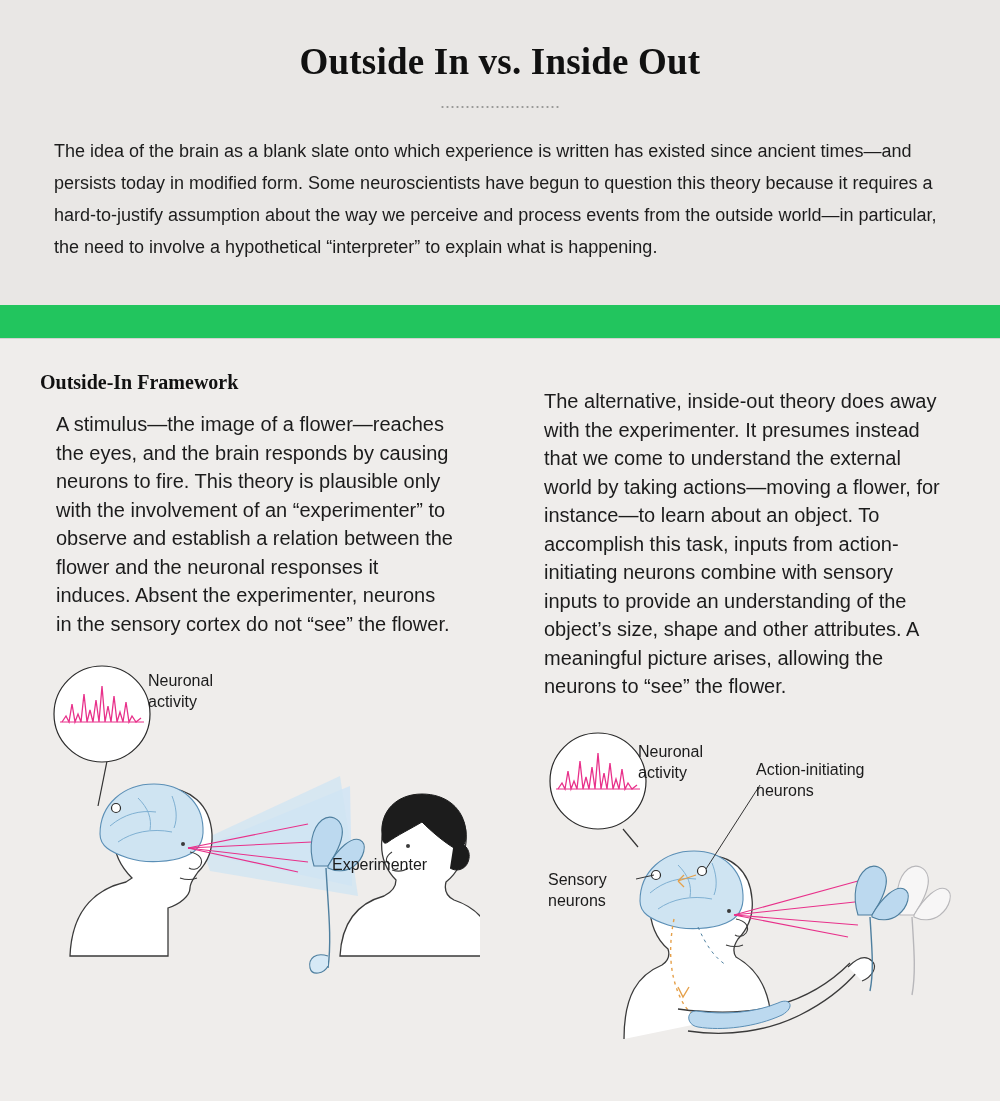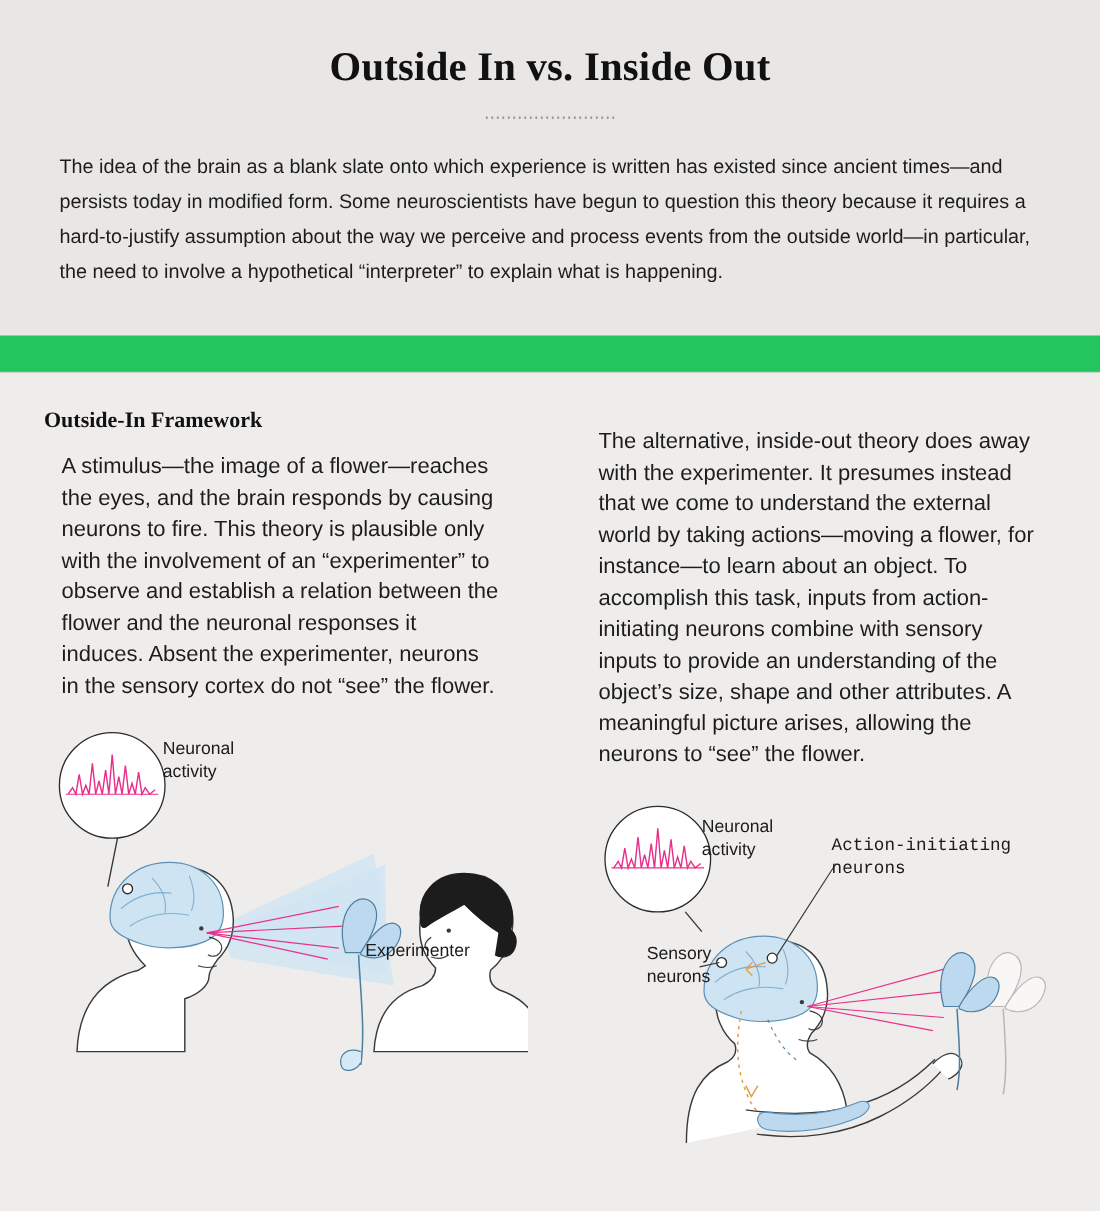--- a/index.html
+++ b/index.html
@@ -101,22 +101,22 @@
   .fig svg { display: block; }
   .label {
     position: absolute;
     font-size: 16px;
     color: #1b1b1b;
     line-height: 21px;
   }
   .lbl-neuronal-left { left: 108px; top: 14px; }
   .lbl-experimenter { left: 292px; top: 198px; }
   .lbl-neuronal-right { left: 110px; top: 22px; }
-  .lbl-action { left: 228px; top: 40px; font-family: Liberation Mono, monospace; }
-  .lbl-sensory { left: 20px; top: 138px; margin-left: 40px; }
+  .lbl-action { left: 228px; top: 40px; }
+  .lbl-sensory { left: 20px; top: 150px; }
 </style>
 </head>
 <body>
 
 <div class="page">
 
   <div class="header">
     <h1 class="title">Outside In vs. Inside Out</h1>
     <div class="dot-rule"></div>
     <p class="deck">The idea of the brain as a blank slate onto which experience is written has existed since ancient times—and persists today in modified form. Some neuroscientists have begun to question this theory because it requires a hard-to-justify assumption about the way we perceive and process events from the outside world—in particular, the need to involve a hypothetical “interpreter” to explain what is happening.</p>

